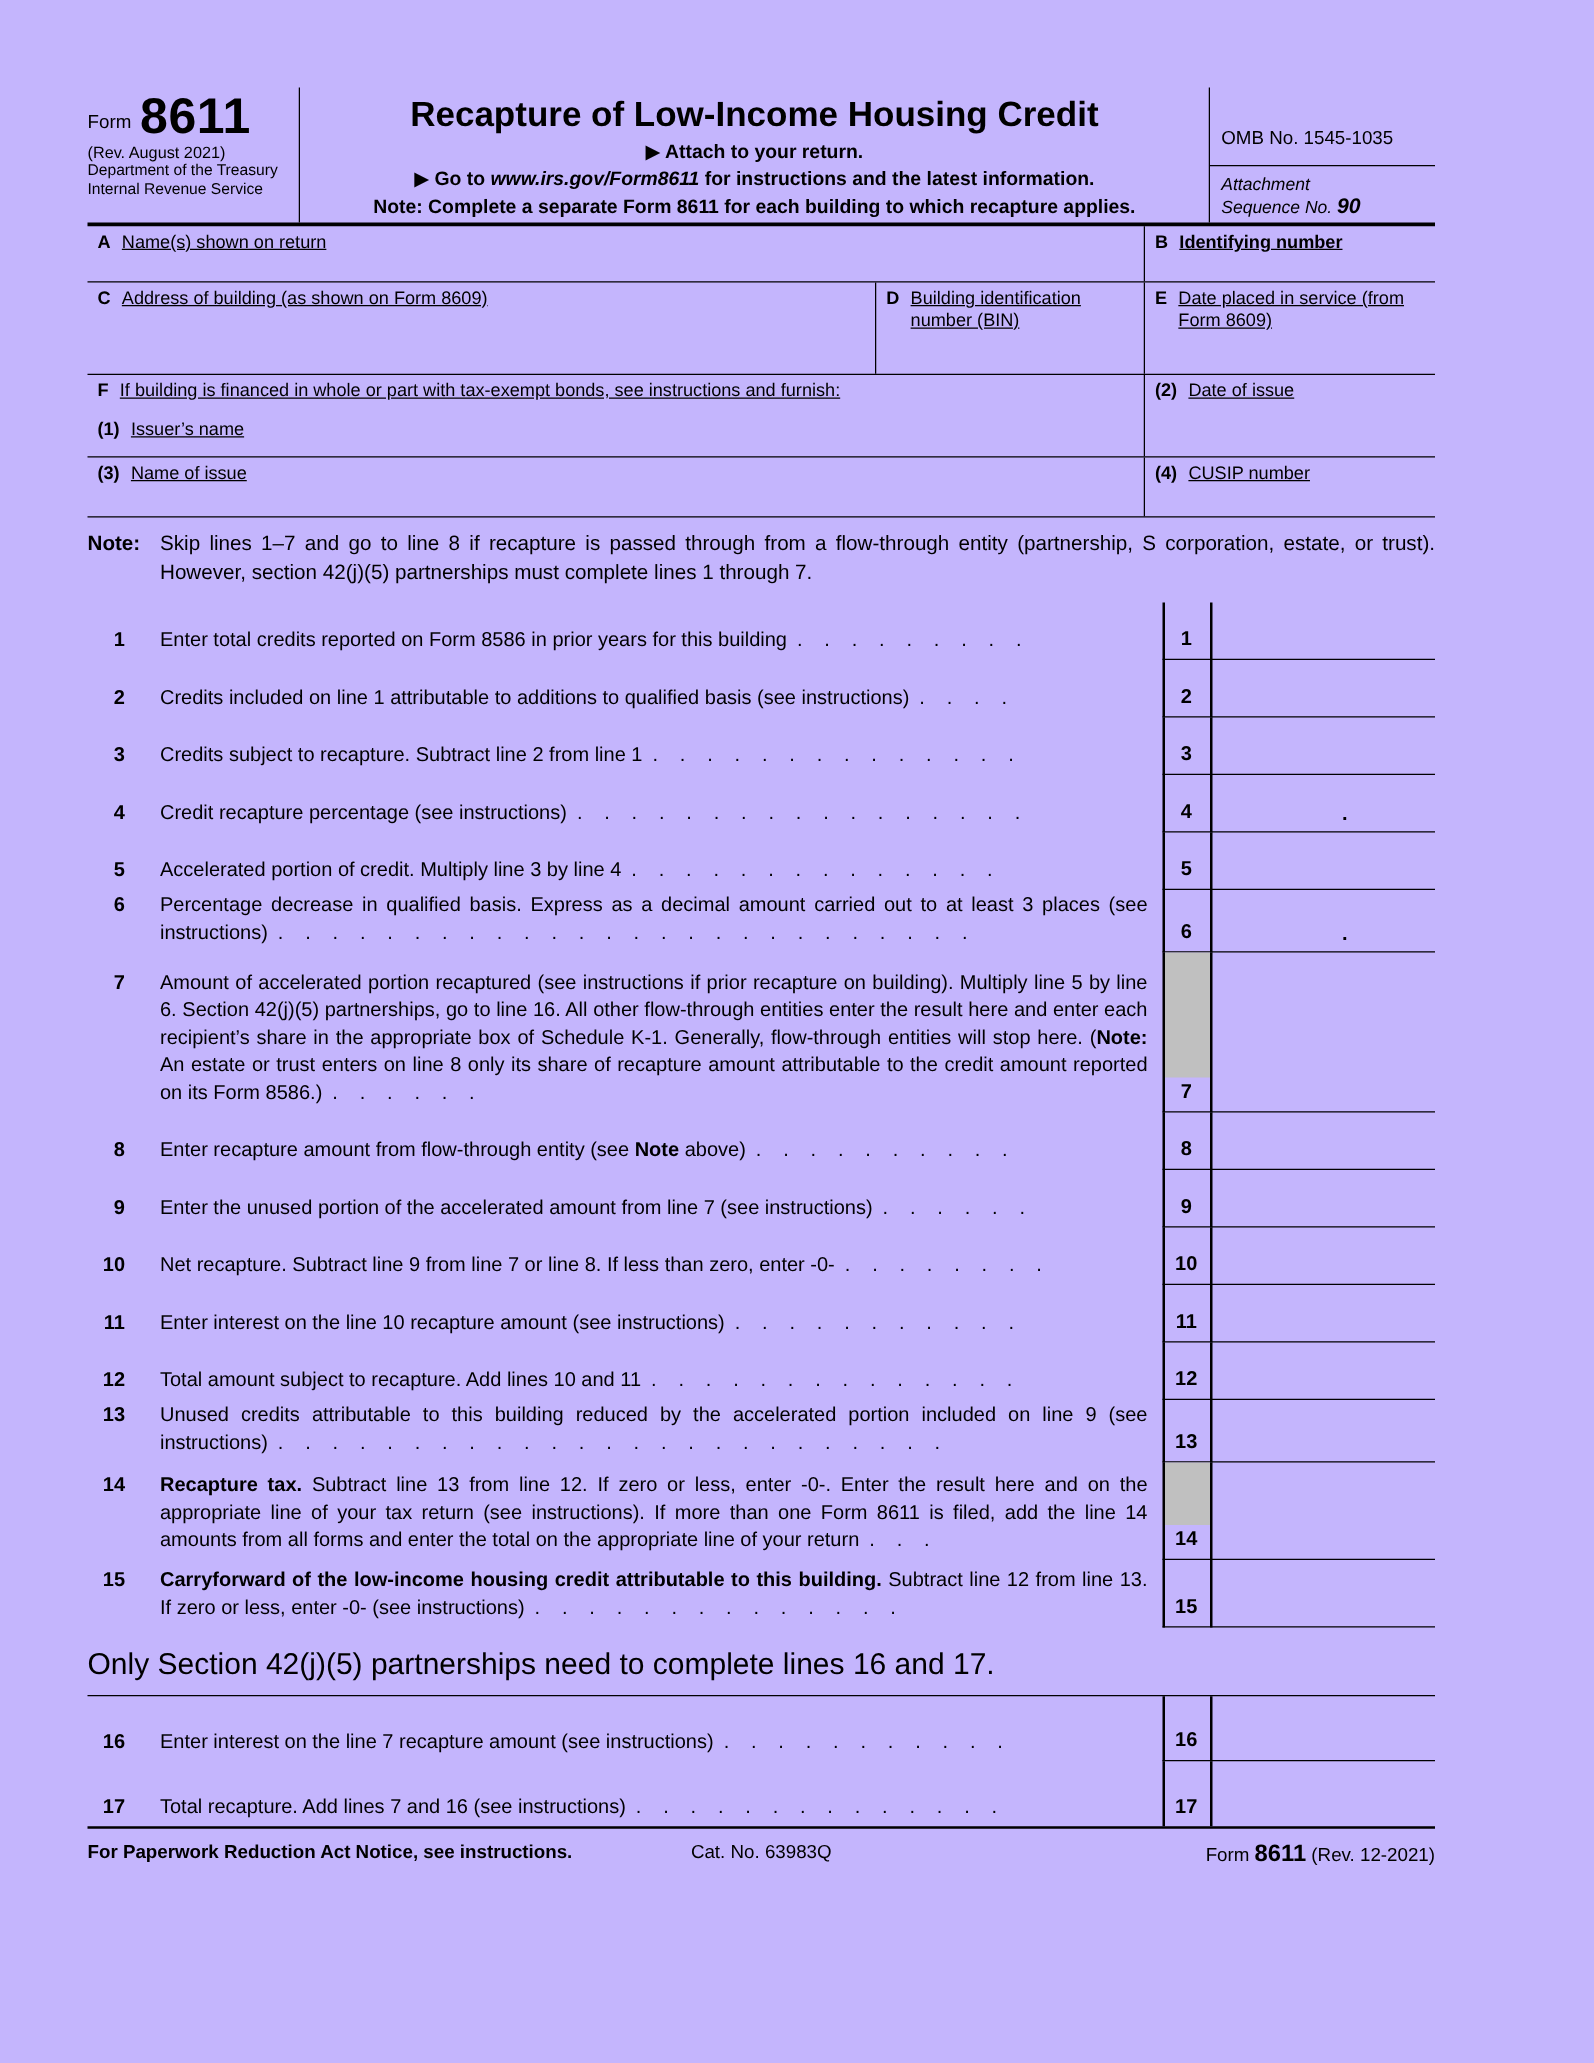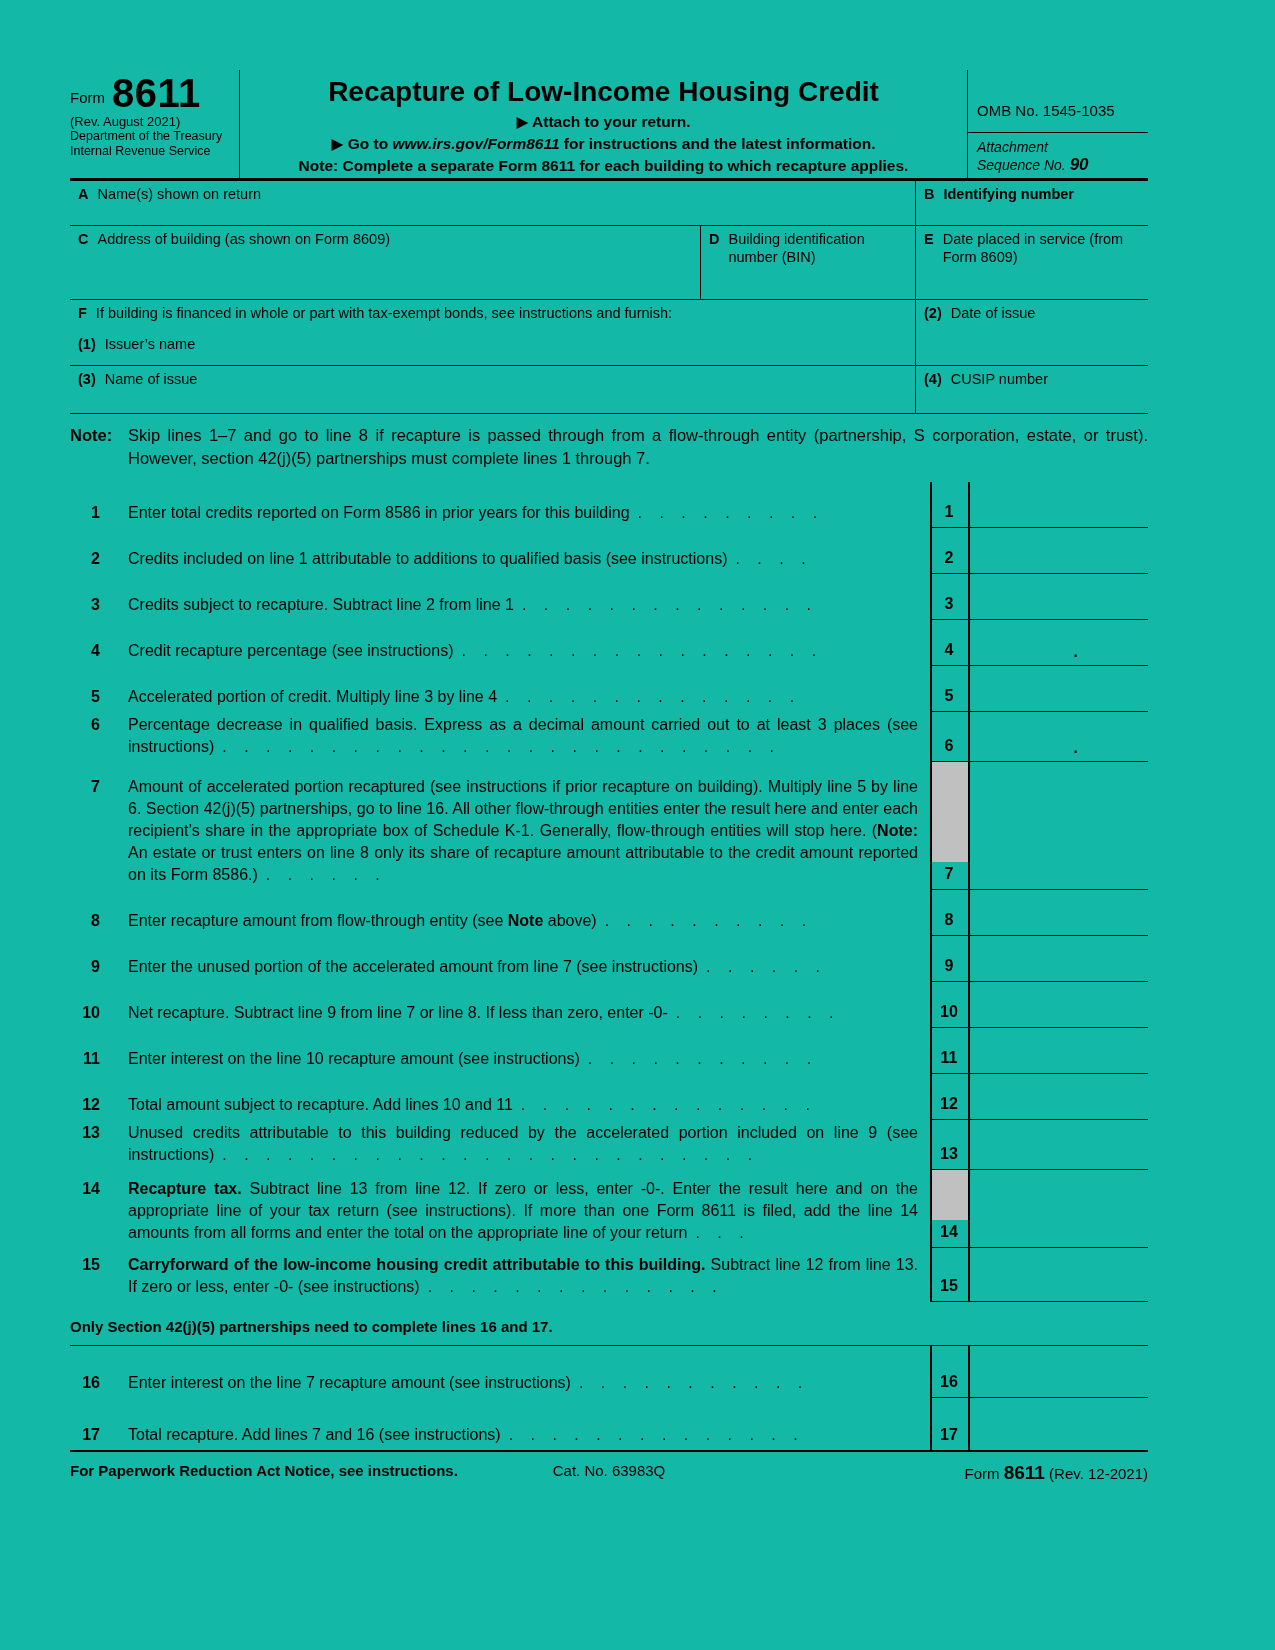--- a/index.html
+++ b/index.html
@@ -1,18 +1,18 @@
 <!DOCTYPE html>
 <html><head>
 <meta charset="utf-8">
 <style>
   * { margin:0; padding:0; box-sizing:border-box; }
   html,body { background:#fff; }
   body { font-family:"Liberation Sans","DejaVu Sans",sans-serif; color:#000; }
-  .page { width:1275px; height:1650px; padding:70px 127px 0 70px; background:#14b8a6; }
+  .page { width:1275px; height:1650px; padding:70px 127px 0 70px; background:#c4b5fd; }
 
   
   .hdr { display:flex; border-bottom:3px solid #000; }
   .hdr-left { width:170px; border-right:1.5px solid #000; padding:4px 4px 4px 0; }
   .h-form-row { display:flex; align-items:flex-end; gap:7px; }
   .form-word { font-size:15px; padding-bottom:6px; }
   .form-num { font-size:40px; font-weight:bold; line-height:38px; letter-spacing:0.5px; }
   .h-rev { font-size:13px; margin-top:2px; white-space:nowrap; }
   .h-dept { font-size:12.5px; line-height:15px; }
   .hdr-center { flex:1; text-align:center; padding:5px 8px 3px; }
@@ -30,21 +30,21 @@
   .id-cell + .id-cell { border-left:1.5px solid #000; }
   .grow { flex:1; }
   .w233 { width:233px; flex:none; }
   .w215 { width:215px; flex:none; }
   .row-ab { height:45px; }
   .row-cde { height:74px; }
   .row-f { height:66px; }
   .row-34 { height:48px; }
   .id-label { display:flex; font-size:14.5px; line-height:18px; }
   .fl { font-weight:bold; margin-right:9px; flex:none; }
-  .lt { flex:1; }
+  .lt { flex:1;text-decoration:underline; }
   .bold-label .lt { font-weight:bold; }
   .sub-label { margin-top:13px; }
 
   
   .note { display:flex; margin:10px 0 12px; }
   .note-label { width:58px; flex:none; font-weight:bold; font-size:16.5px; line-height:23px; }
   .note-text { flex:1; font-size:16.5px; line-height:23px; text-align:justify; }
 
   
   .lines {}
@@ -66,21 +66,21 @@
   #lines1 .form-line:nth-child(6)  { --pt:2px; }
   #lines1 .form-line:nth-child(7)  { --pt:14px; }
   #lines1 .form-line:nth-child(13) { --pt:2px; }
   #lines1 .form-line:nth-child(14) { --pt:8px; }
   #lines1 .form-line:nth-child(15) { --pt:6px; }
   #lines2 .form-line { --pt:26px; }
   #lines2 { border-bottom:2px solid #000; }
   #lines2 .form-line:last-child .cell { border-bottom:none; }
 
   
-  .s2-title { font-size:15px; font-weight:bold; padding:16px 0 10px; border-bottom:1.5px solid #000; }
+  .s2-title { font-size:24px; font-weight:normal; padding:16px 0 10px; border-bottom:1.5px solid #000; }
 
   
   .footer { display:flex; align-items:flex-start; padding-top:10px; font-size:15px; }
   .f-left { flex:1; font-weight:bold; }
   .f-center { flex:none; }
   .f-right { flex:1; text-align:right; }
   .f-formnum { font-weight:bold; font-size:19px; }
 </style>
 </head>
 <body>

